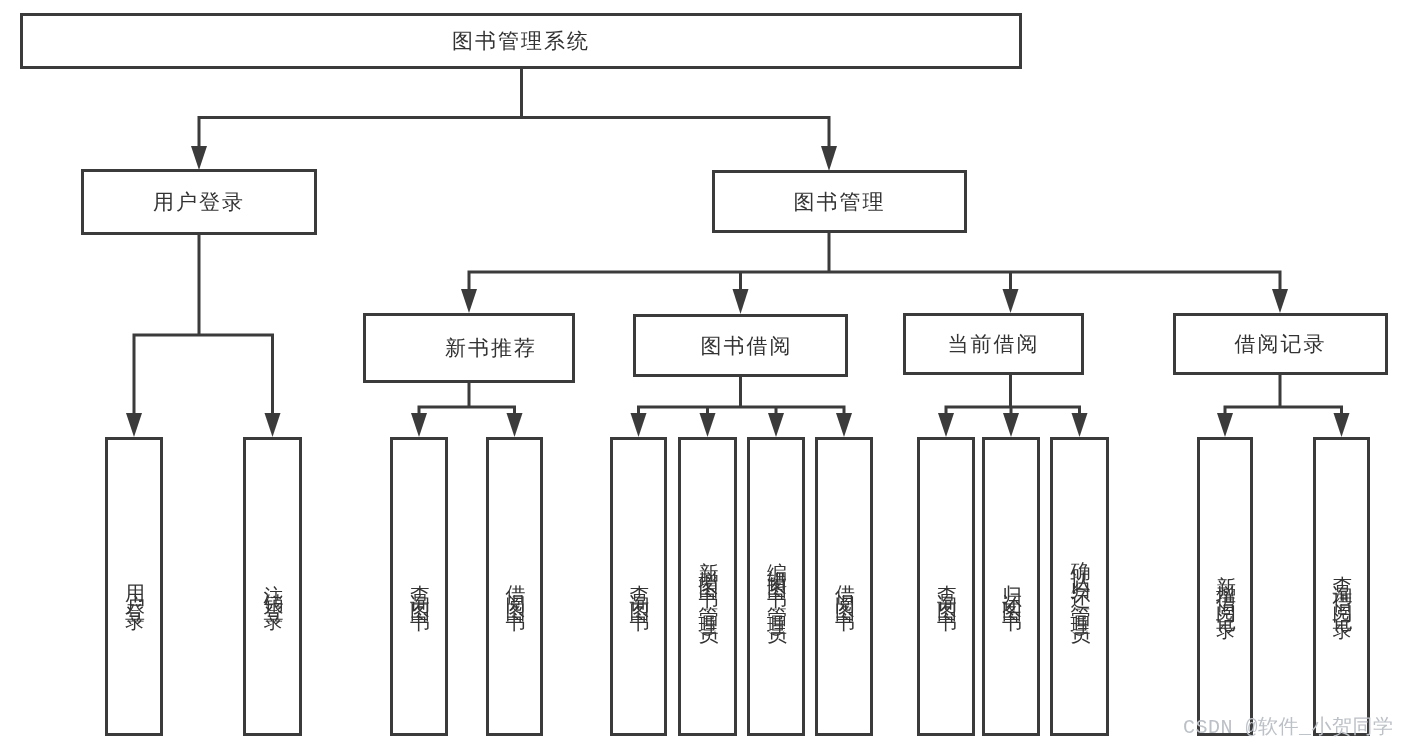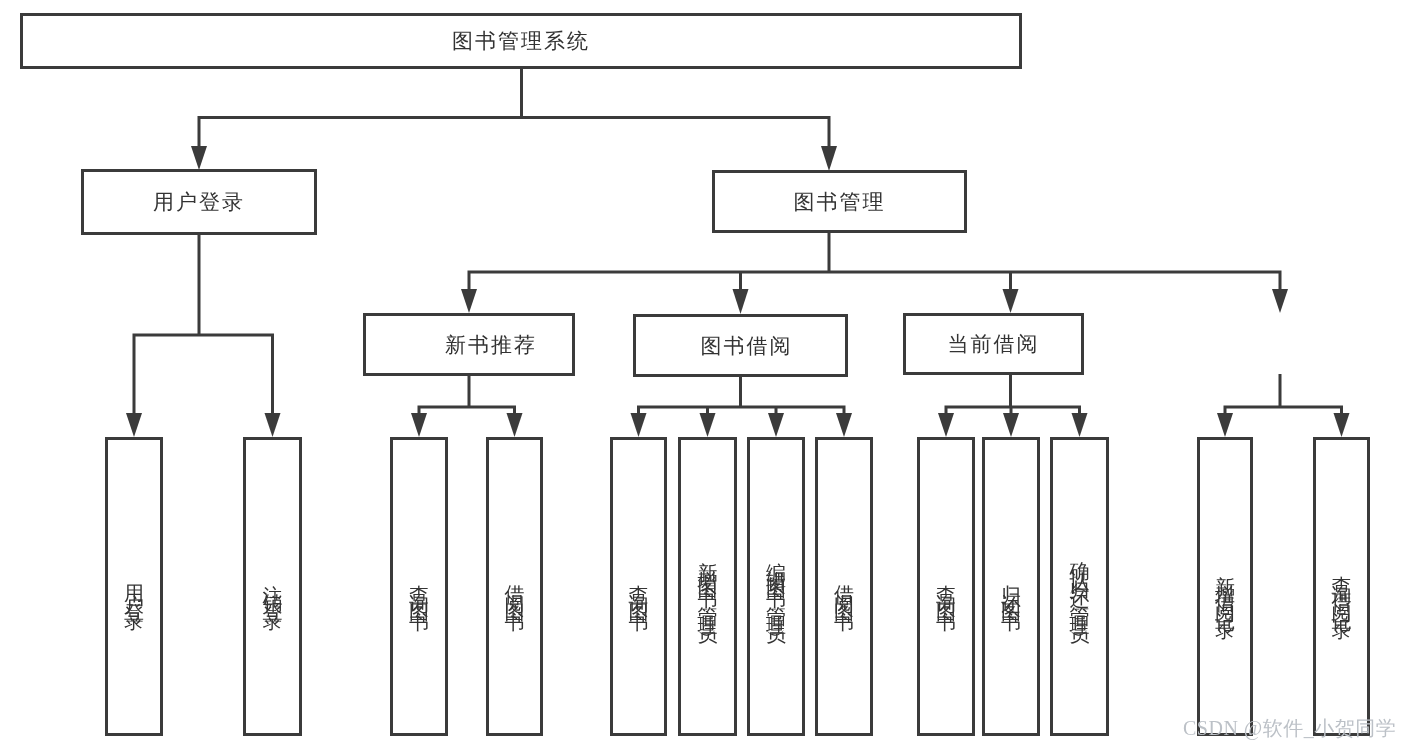--- a/index.html
+++ b/index.html
@@ -1,21 +1,21 @@
 <!DOCTYPE html>
 <html><head>
 <meta charset="utf-8">
 <style>
   html, body { margin: 0; padding: 0; background: #ffffff; }
   .canvas {
     position: relative;
     width: 1405px;
     height: 747px;
     background: #ffffff;
-    font-family: Liberation Serif, serif;
+    font-family: Liberation Mono, monospace;
     overflow: hidden;
   }
   svg.connectors {
     position: absolute;
     left: 0; top: 0;
     width: 1405px; height: 747px;
     z-index: 1;
   }
   .box {
     position: absolute;
@@ -120,23 +120,24 @@
       <polygon points="1217,413 1233,413 1225,437"></polygon>
       <polygon points="1333.5,413 1349.5,413 1341.5,437"></polygon>
     </g>
   </svg>
 
   <div class="box h-box" style="left:20px; top:13px; width:1002px; height:56px;">图书管理系统</div>
 
   <div class="box h-box" style="left:81px; top:169px; width:236px; height:66px;">用户登录</div>
   <div class="box h-box" style="left:712px; top:170px; width:255px; height:63px;">图书管理</div>
 
-  <div class="box h-box" style="left:363px; top:313px; width:212px; height:63px;padding-left:44px;">新书推荐</div>
+  <div class="box h-box" style="left:363px; top:313px; width:212px; height:70px;padding-left:44px;">新书推荐</div>
   <div class="box h-box" style="left:633px; top:314px; width:215px; height:63px;padding-left:12px;">图书借阅</div>
   <div class="box h-box" style="left:903px; top:313px; width:181px; height:62px;">当前借阅</div>
+  <div class="box h-box" style="left:1173px; top:313px; width:215px; height:62px;">借阅记录</div>
 
   <div class="box v-box" style="left:105px; top:437px; width:58px; height:299px;">
     <span>用户登录</span>
   </div>
   <div class="box v-box" style="left:243px; top:437px; width:59px; height:299px;">
     <span>注销登录</span>
   </div>
   <div class="box v-box" style="left:390px; top:437px; width:58px; height:299px;">
     <span>查询图书</span>
   </div>

